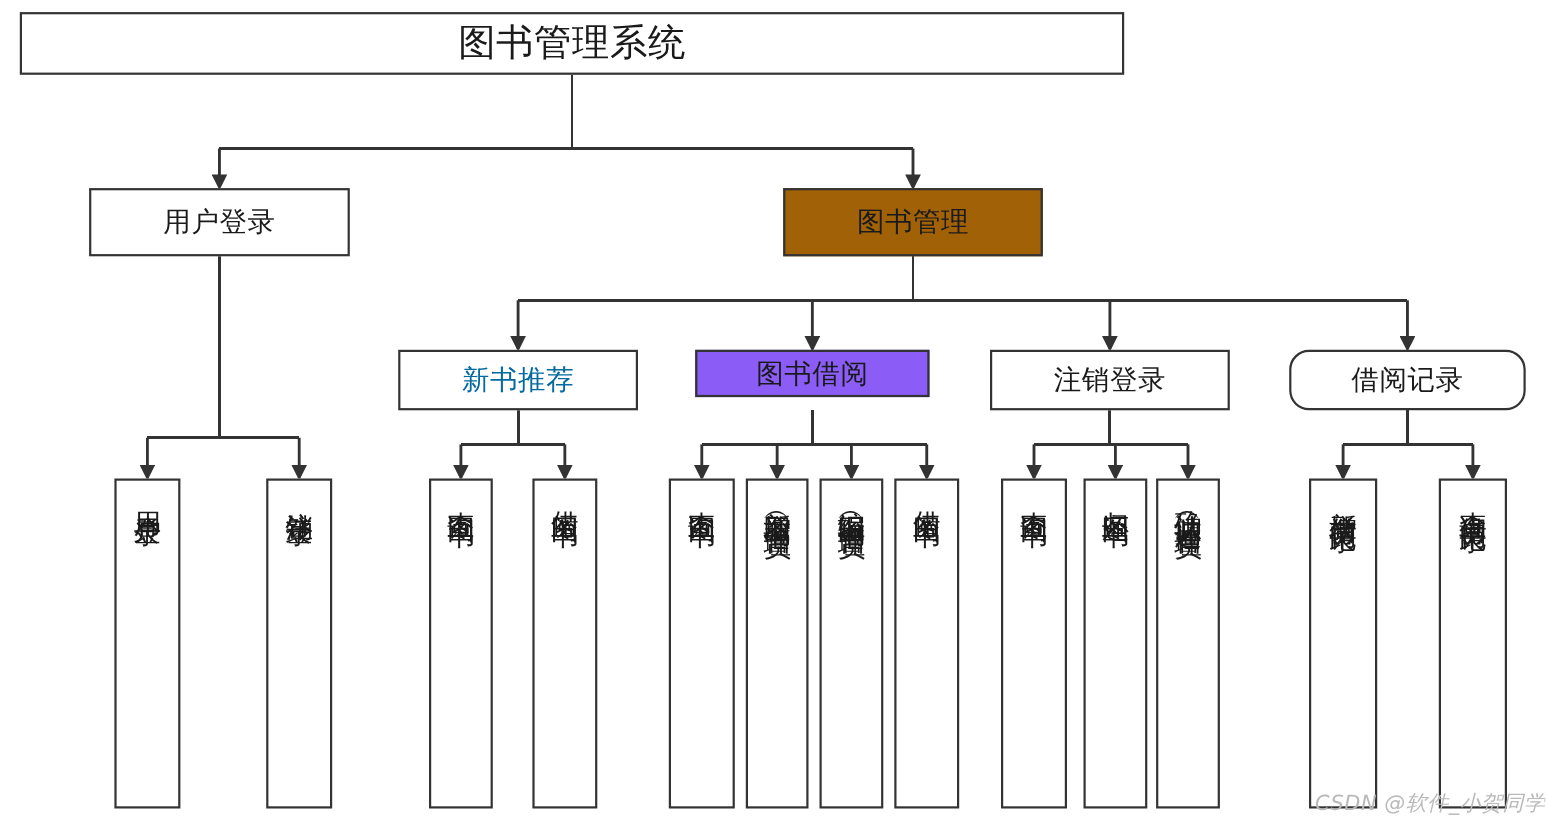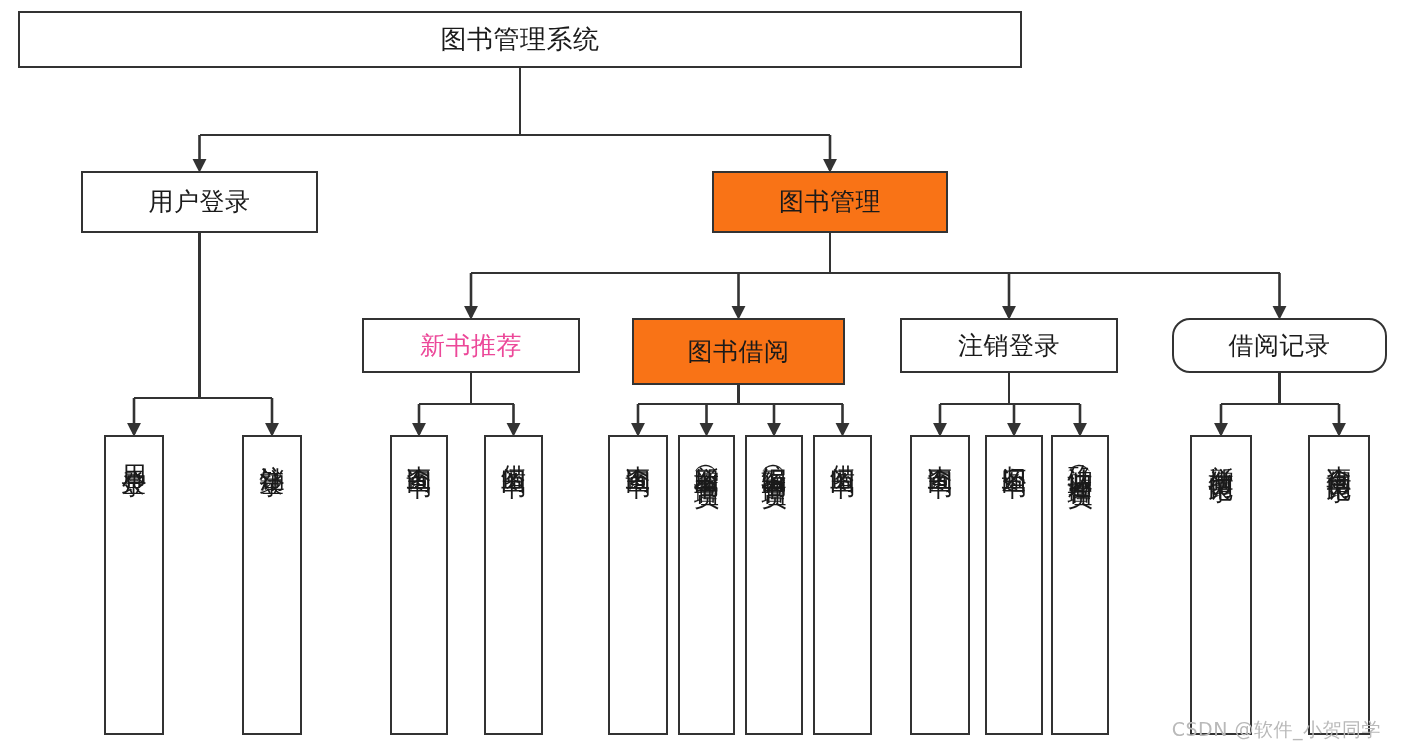--- a/index.html
+++ b/index.html
@@ -50,30 +50,31 @@
     padding-top: 8px;
   }
   .node.vert .label {
     writing-mode: vertical-rl;
     text-orientation: upright;
     font-size: 25px;
     letter-spacing: 3px;
     line-height: 1;
   }
   .node.root .label {
-    font-size: 26px;
+    font-size: 34px;
   }
   #watermark {
     position: absolute;
-    right: 24px;
+    right: 0;
     bottom: 4px;
     font-size: 19px;
     color: #b9b9b9;
     white-space: nowrap;
     letter-spacing: 0.5px;
+    font-style: italic;
   }
 </style>
 </head>
 <body>
 
 <div id="canvas">
 
   <svg id="edges" viewBox="0 0 1405 747" xmlns="http://www.w3.org/2000/svg">
       <defs>
         <marker id="arrow" viewBox="0 0 10 10" refX="8" refY="5" markerWidth="5.5" markerHeight="5.5" orient="auto-start-reverse">
@@ -115,27 +116,27 @@
       <line x1="1339" y1="404" x2="1339" y2="434" stroke="#333333" stroke-width="2.6" shape-rendering="auto" marker-end="url(#arrow)"></line>
     </svg>
 
   <div id="nodes-layer">
       <div class="node horiz root" style="left: 18px; top: 11px; width: 1004px; height: 57px; border-color: rgb(51, 51, 51); background: rgb(255, 255, 255); color: rgb(26, 26, 26);">
         <span class="label">图书管理系统</span>
       </div>
       <div class="node horiz" style="left: 81px; top: 171px; width: 237px; height: 62px; border-color: rgb(51, 51, 51); background: rgb(255, 255, 255); color: rgb(26, 26, 26);">
         <span class="label">用户登录</span>
       </div>
-      <div class="node horiz" style="left: 712px; top: 171px; width: 236px; height: 62px; border-color: rgb(51, 51, 51); background: #f97316; color: rgb(26, 26, 26);">
+      <div class="node horiz" style="left: 712px; top: 171px; width: 236px; height: 62px; border-color: rgb(51, 51, 51); background: #a16207; color: rgb(26, 26, 26);">
         <span class="label">图书管理</span>
       </div>
-      <div class="node horiz" style="left: 362px; top: 318px; width: 218px; height: 55px; border-color: rgb(51, 51, 51); background: rgb(255, 255, 255); color: #ec4899;">
+      <div class="node horiz" style="left: 362px; top: 318px; width: 218px; height: 55px; border-color: rgb(51, 51, 51); background: rgb(255, 255, 255); color: #0369a1;">
         <span class="label">新书推荐</span>
       </div>
-      <div class="node horiz" style="left: 632px; top: 318px; width: 213px; height: 67px; border-color: rgb(51, 51, 51); background: #f97316; color: rgb(26, 26, 26);">
+      <div class="node horiz" style="left: 632px; top: 318px; width: 213px; height: 43px; border-color: rgb(51, 51, 51); background: #8b5cf6; color: rgb(26, 26, 26);">
         <span class="label">图书借阅</span>
       </div>
       <div class="node horiz" style="left: 900px; top: 318px; width: 218px; height: 55px; border-color: rgb(51, 51, 51); background: rgb(255, 255, 255); color: rgb(26, 26, 26);">
         <span class="label">注销登录</span>
       </div>
       <div class="node horiz" style="left: 1172px; top: 318px; width: 215px; height: 55px; border-color: rgb(51, 51, 51); background: rgb(255, 255, 255); color: rgb(26, 26, 26); border-radius: 18px;">
         <span class="label">借阅记录</span>
       </div>
       <div class="node vert" style="left: 104px; top: 435px; width: 60px; height: 300px; border-color: rgb(51, 51, 51); background: rgb(255, 255, 255); color: rgb(26, 26, 26);">
         <span class="label">用户登录</span>

